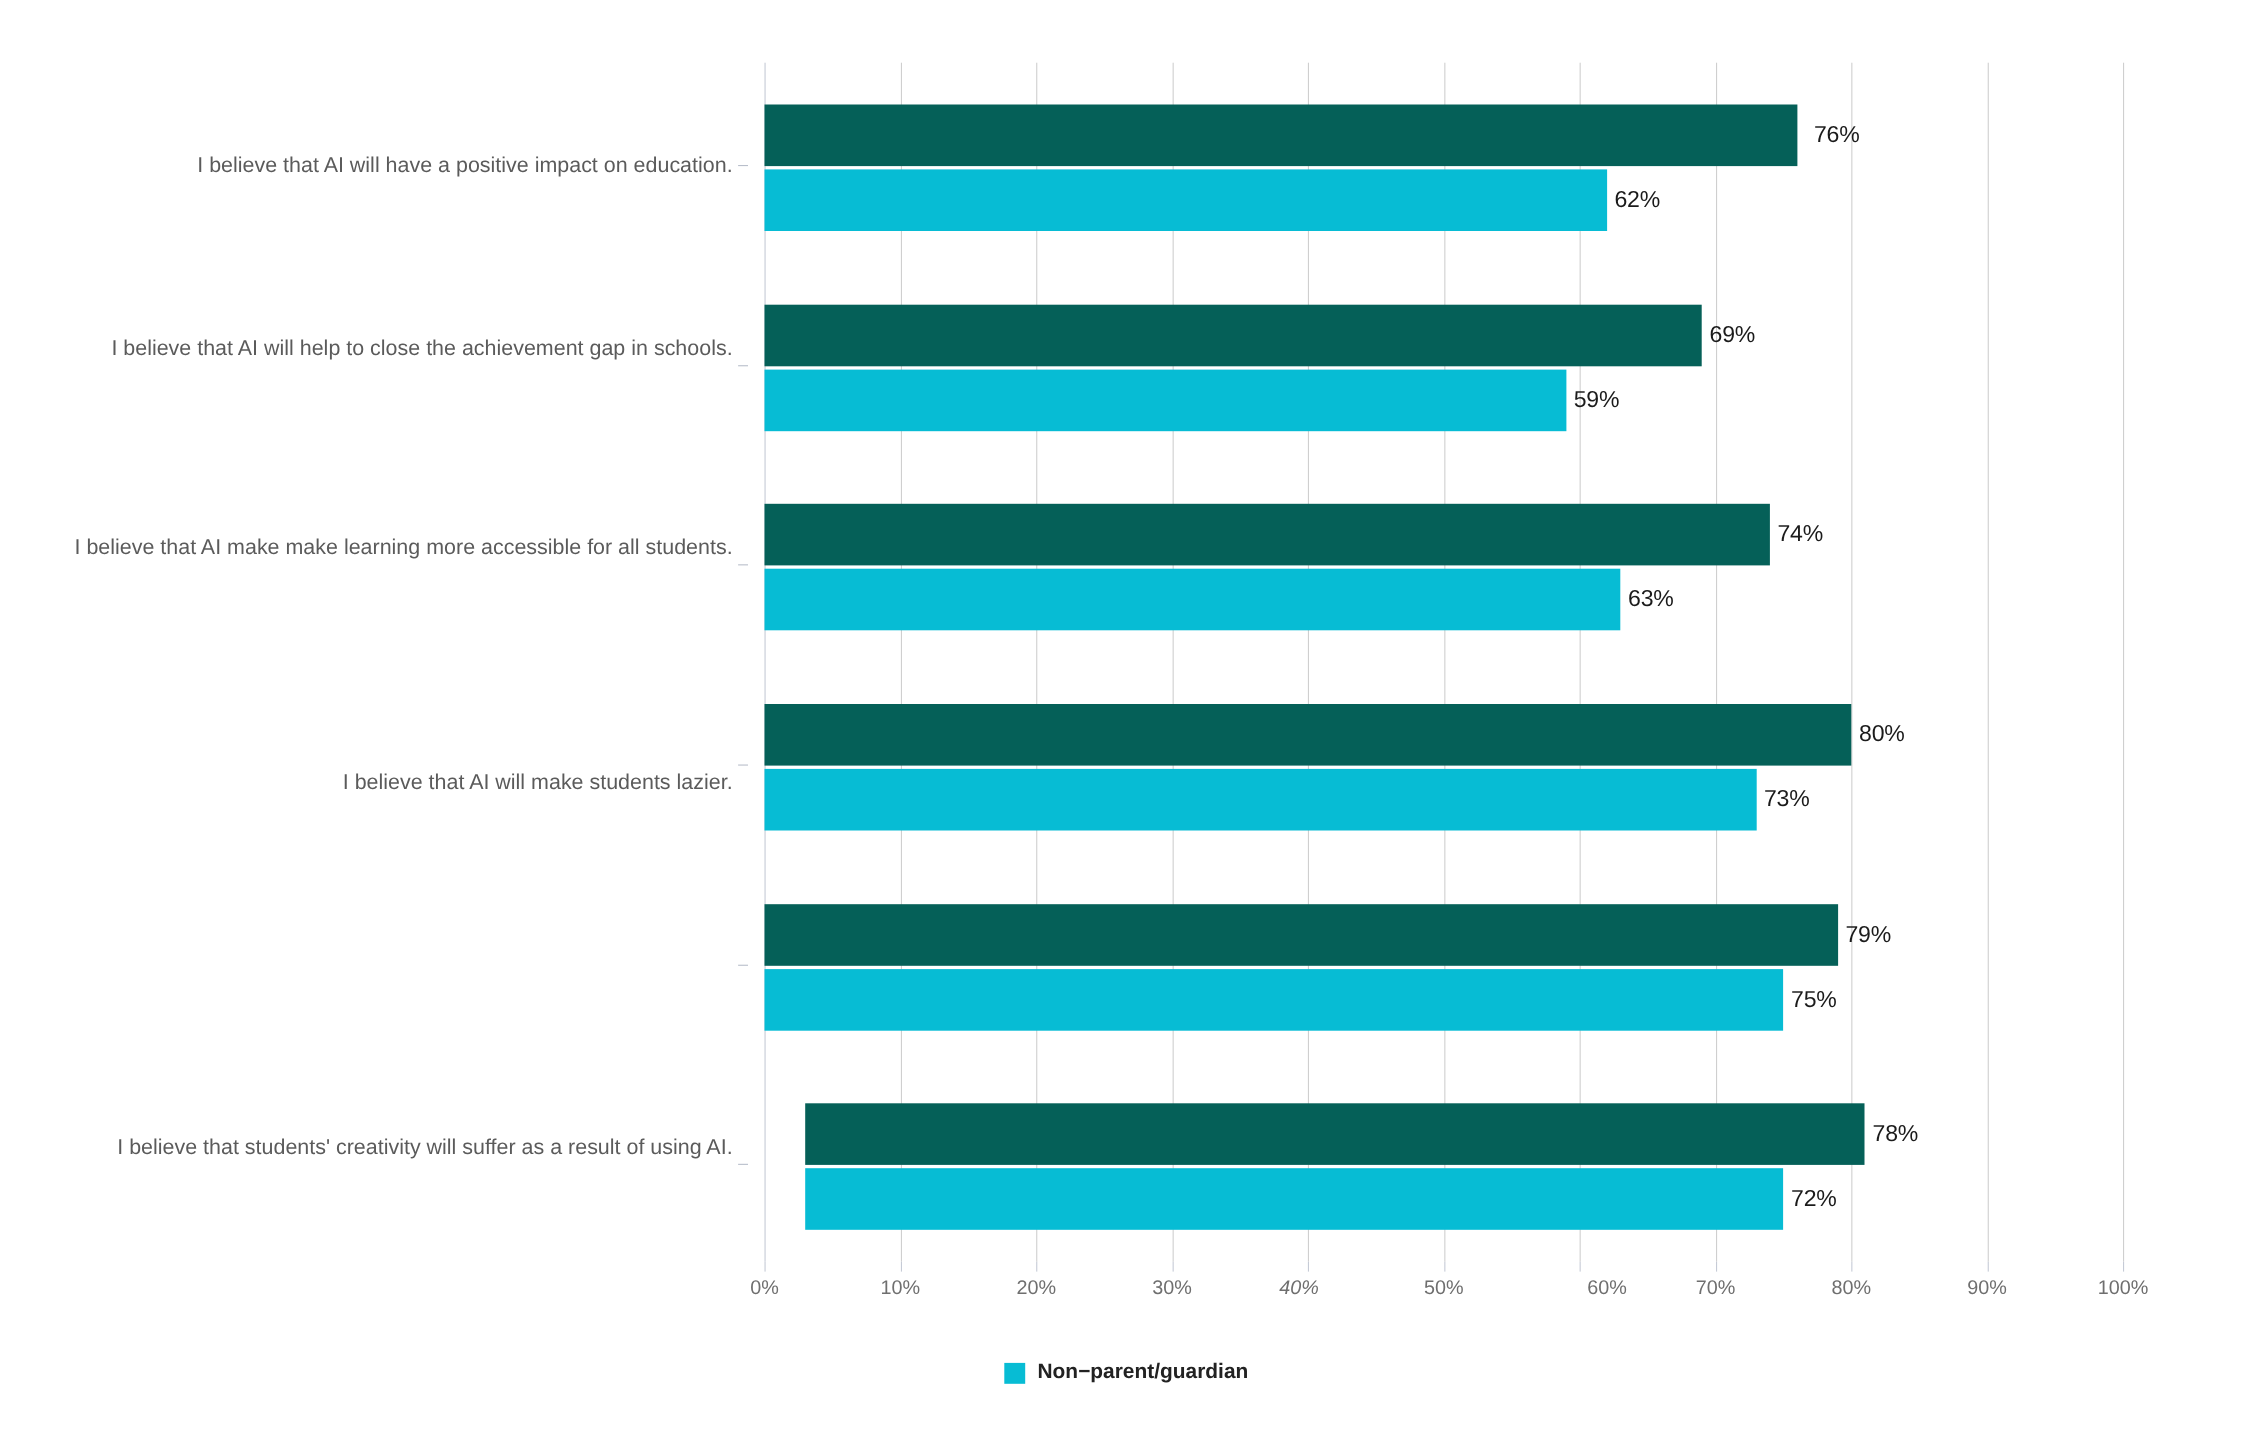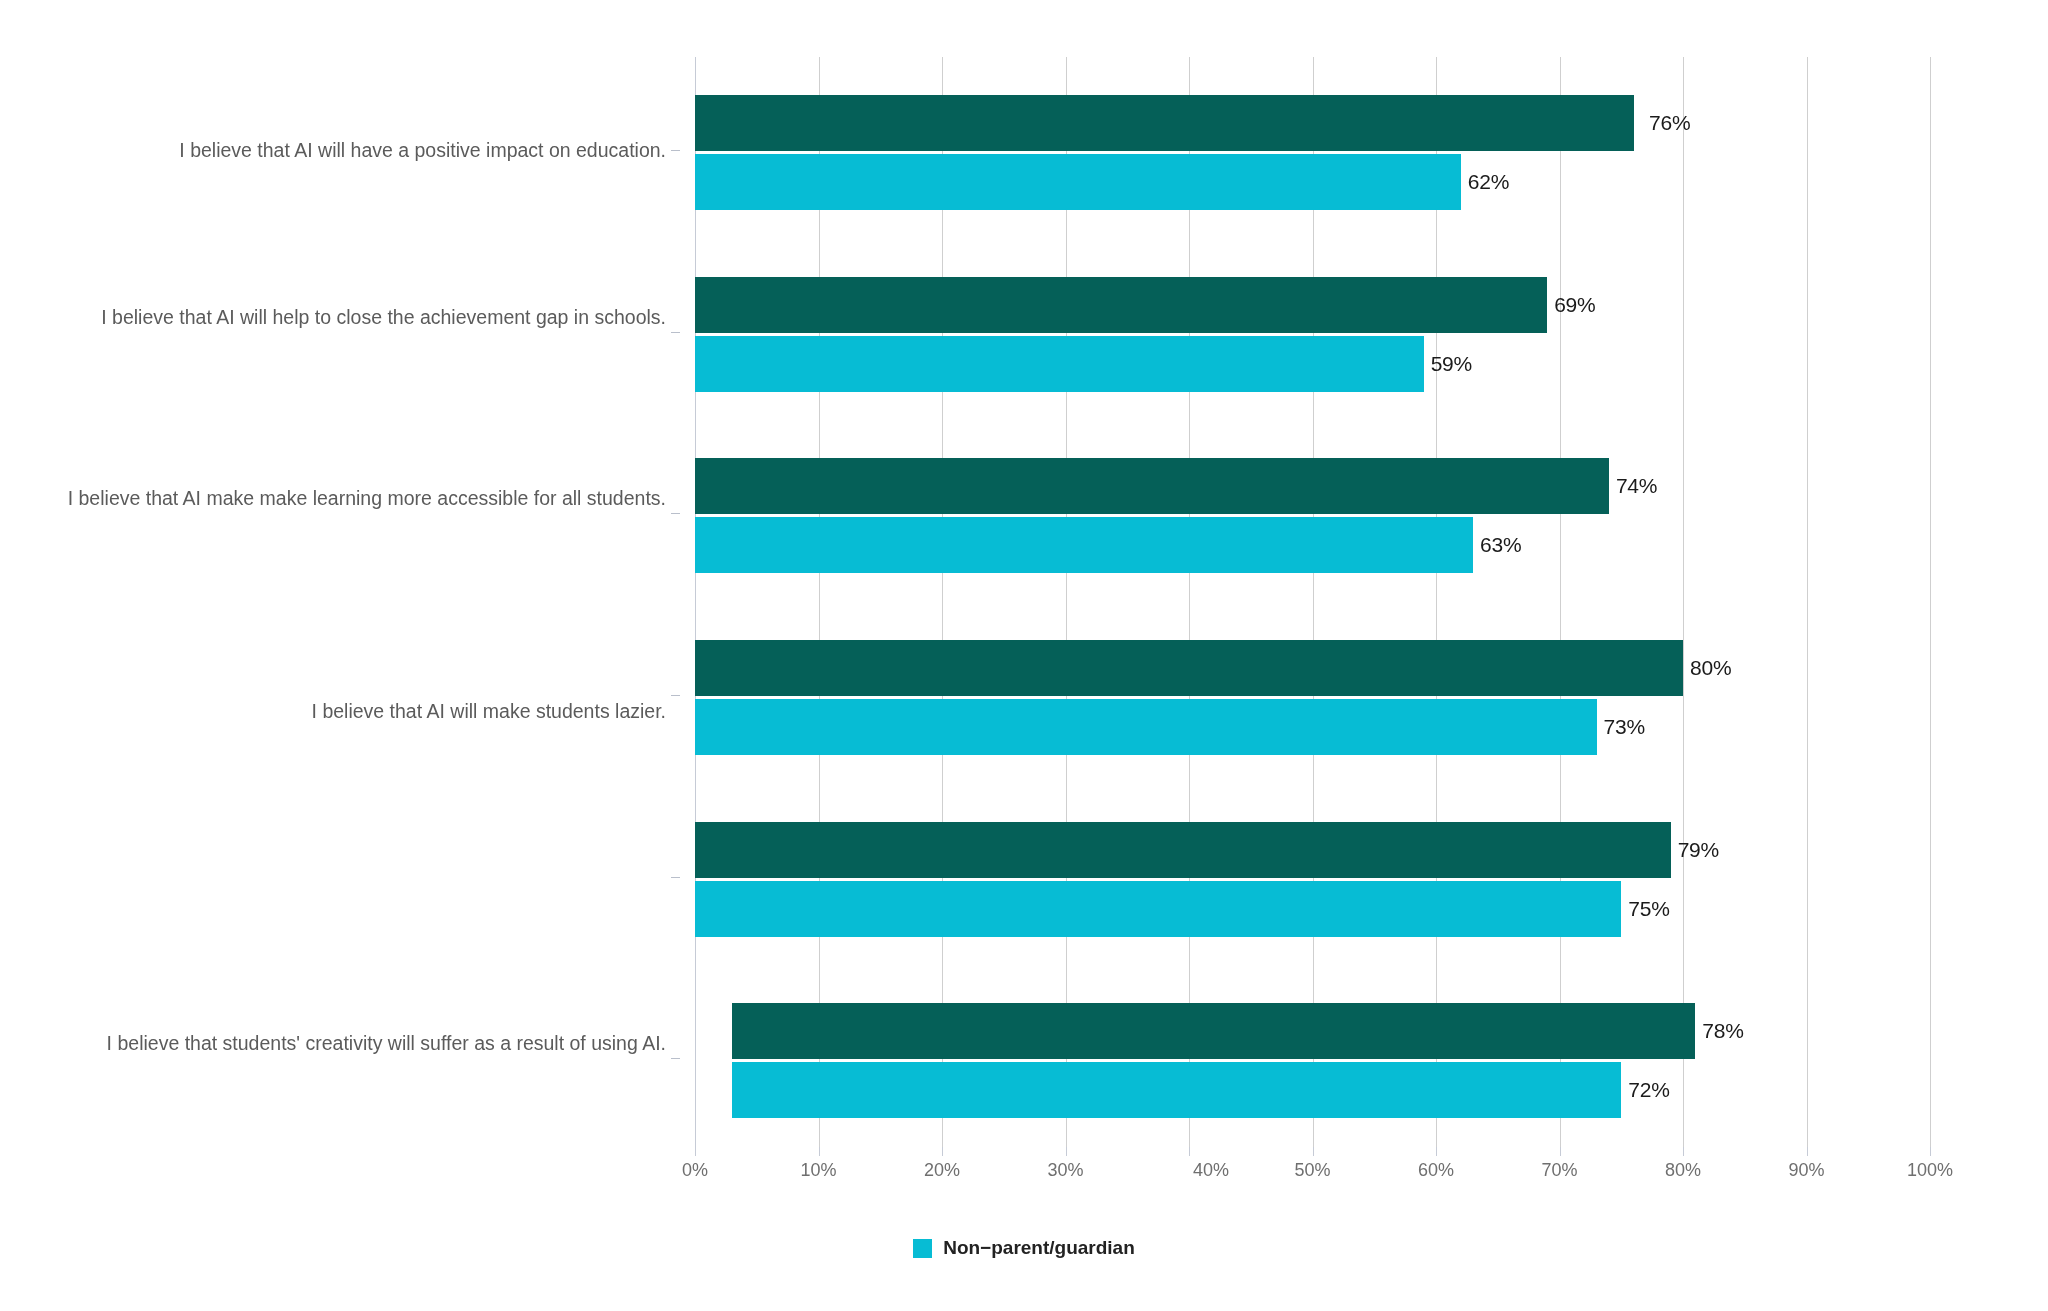--- a/index.html
+++ b/index.html
@@ -271,25 +271,25 @@
   <div class="xaxis">
       <div class="xtick-mark" style="left: 0px;"></div>
       <div class="xtick-label" style="left: 0px;">0%</div>
       <div class="xtick-mark" style="left: 123.5px;"></div>
       <div class="xtick-label" style="left: 123.5px;">10%</div>
       <div class="xtick-mark" style="left: 247px;"></div>
       <div class="xtick-label" style="left: 247px;">20%</div>
       <div class="xtick-mark" style="left: 370.5px;"></div>
       <div class="xtick-label" style="left: 370.5px;">30%</div>
       <div class="xtick-mark" style="left: 494px;"></div>
-      <div class="xtick-label" style="left: 516px;">40%</div>
+      <div class="xtick-label" style="left: 486px; font-style: italic;">40%</div>
       <div class="xtick-mark" style="left: 617.5px;"></div>
       <div class="xtick-label" style="left: 617.5px;">50%</div>
       <div class="xtick-mark" style="left: 741px;"></div>
-      <div class="xtick-label" style="left: 741px;">60%</div>
+      <div class="xtick-label" style="left: 766px;">60%</div>
       <div class="xtick-mark" style="left: 864.5px;"></div>
       <div class="xtick-label" style="left: 864.5px;">70%</div>
       <div class="xtick-mark" style="left: 988px;"></div>
       <div class="xtick-label" style="left: 988px;">80%</div>
       <div class="xtick-mark" style="left: 1111.5px;"></div>
       <div class="xtick-label" style="left: 1111.5px;">90%</div>
       <div class="xtick-mark" style="left: 1235px;"></div>
       <div class="xtick-label" style="left: 1235px;">100%</div>
     </div>
 

